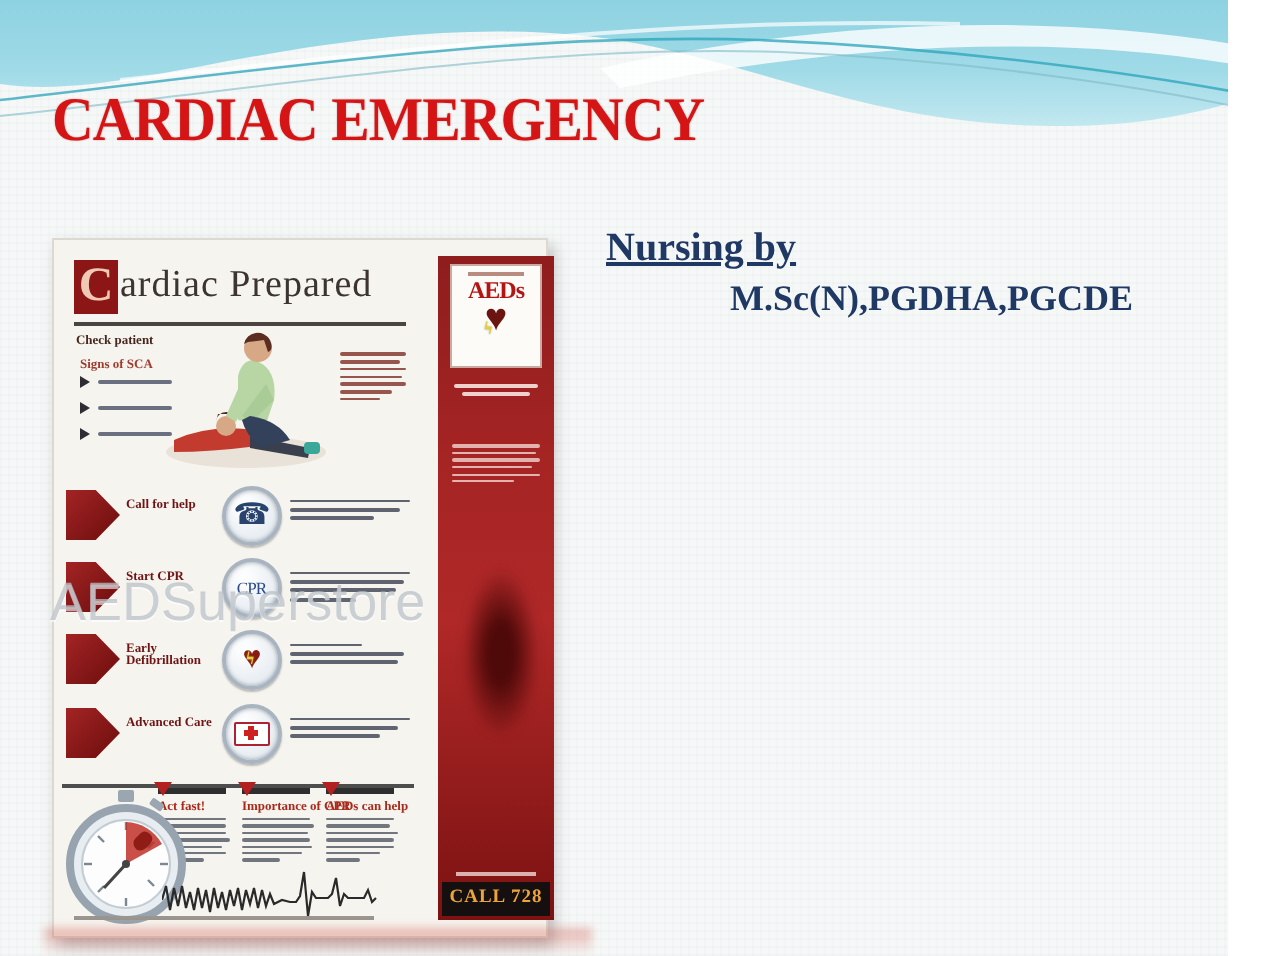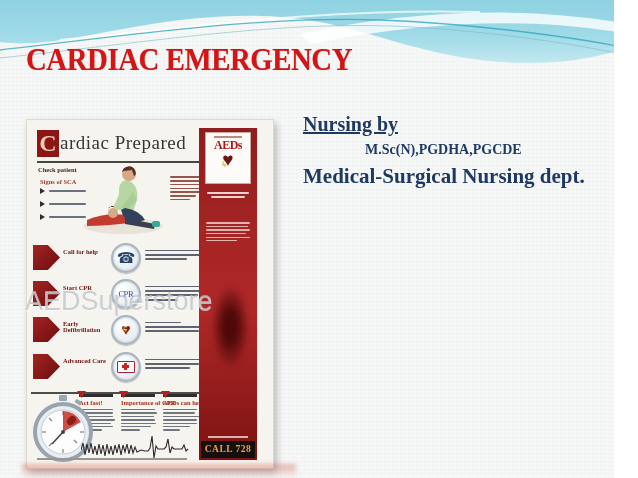--- a/index.html
+++ b/index.html
@@ -11,21 +11,21 @@
       repeating-linear-gradient(90deg, rgba(195,210,216,.08) 0 1px, transparent 1px 4px);}
   .wave{position:absolute;left:0;top:0;width:638px;height:120px;}
 
   .page-title{position:absolute;left:26px;top:42px;font-size:31px;font-weight:bold;
     color:#d51515;letter-spacing:-.5px;transform:scaleX(.93);transform-origin:0 0;white-space:nowrap;
     text-shadow:0 0 1px rgba(160,20,20,.4);}
 
   .author{position:absolute;left:303px;top:110px;color:#1f3864;font-weight:bold;}
   .author .l1{font-size:20px;line-height:28px;text-decoration:underline;}
   .author .l2{font-size:20px;line-height:28px;}
-  .author .l3{font-size:14px;line-height:23px;padding-left:62px;}
+  .author .l3{font-size:18px;line-height:23px;padding-left:62px;}
   .author .l4{font-size:21px;line-height:30px;}
 
   
   .poster{position:absolute;left:26px;top:119px;width:246px;height:348px;
     background:#f6f4ef;border:1px solid #ddd8d0;box-shadow:3px 4px 7px rgba(90,80,80,.35);}
   .poster-inner{position:absolute;left:4px;top:4px;width:238px;height:340px;filter:blur(.35px);}
   .reflection{position:absolute;left:22px;top:464px;width:274px;height:14px;
     background:linear-gradient(rgba(205,70,55,.38),rgba(205,70,55,0));filter:blur(2px);}
 
   .watermark{position:absolute;left:-6px;top:162px;width:260px;z-index:6;
@@ -89,21 +89,21 @@
   .tmark{position:absolute;left:-2px;top:-3px;width:9px;height:7px;background:#b32020;
     clip-path:polygon(0 0,100% 0,50% 100%);}
   .thead{color:#a82a1a;height:8px;}
   .tcol .tb{width:34px;height:1.4px;margin:2px 0;background:#70757e;}
 
   .watch{position:absolute;left:0px;top:270px;width:64px;height:70px;}
   .ekg{position:absolute;left:50px;top:308px;width:126px;height:32px;}
   .fineprint{position:absolute;left:6px;top:334px;width:150px;height:2.4px;background:#9a958f;}
 
   
-  .sidebar{position:absolute;left:168px;top:4px;width:58px;height:332px;
+  .sidebar{position:absolute;left:188px;top:4px;width:58px;height:332px;
     background:linear-gradient(180deg,#8f1d1d 0%,#a52424 30%,#b02828 55%,#7c1212 100%);}
   .aedbox{position:absolute;left:6px;top:4px;width:44px;height:50px;background:#fcfbf8;
     border:1px solid #c9a9a0;text-align:center;}
   .aedbox .bar{height:2px;background:#b98c80;margin:3px 8px 1px 8px;}
   .aedtext{font-size:12px;font-weight:bold;color:#b31414;line-height:12px;letter-spacing:-.5px;}
   .aedheart{position:relative;font-size:19px;color:#6b1410;line-height:18px;}
   .aedheart .bolt-g{left:16px;top:4px;}
   .sb-cap{position:absolute;left:8px;top:62px;width:42px;}
   .sb-cap .tb{height:1.6px;margin:2.4px 0;}
   .sb-text{position:absolute;left:7px;top:92px;width:44px;}
@@ -134,21 +134,20 @@
     <path d="M60,40 C200,26 330,8 480,12" fill="none" stroke="#ffffff" stroke-width="2" opacity="0.7"></path>
     <path d="M0,50 C140,34 260,16 380,20 C480,24 580,38 638,50" fill="none" stroke="#2aa3ba" stroke-width="1.3" opacity="0.75"></path>
     <path d="M0,58 C150,42 270,22 390,26 C490,30 590,46 638,58" fill="none" stroke="#7fb9c6" stroke-width="1" opacity="0.6"></path>
   </svg>
 
   <div class="page-title">CARDIAC EMERGENCY</div>
 
   <div class="author">
     <div class="l1">Nursing by</div>
     <div class="l3">M.Sc(N),PGDHA,PGCDE</div>
-    <div class="l4">Medical-Surgical Nursing dept.</div>
   </div>
 
   <div class="poster">
     <div class="poster-inner">
 
       <div class="dropcap">C</div>
       <div class="ptitle">ardiac Prepared</div>
       <div class="prule"></div>
 
       <div class="check">

